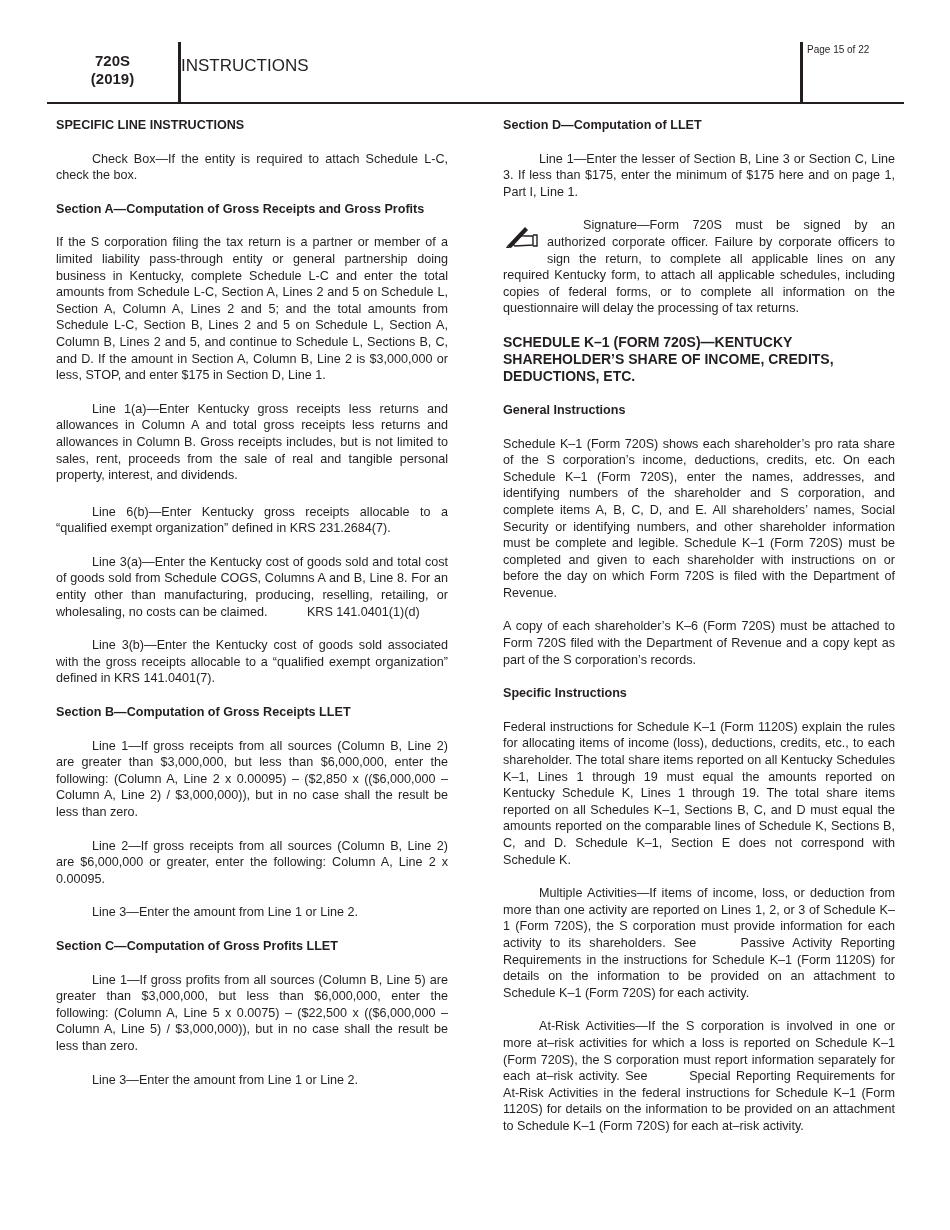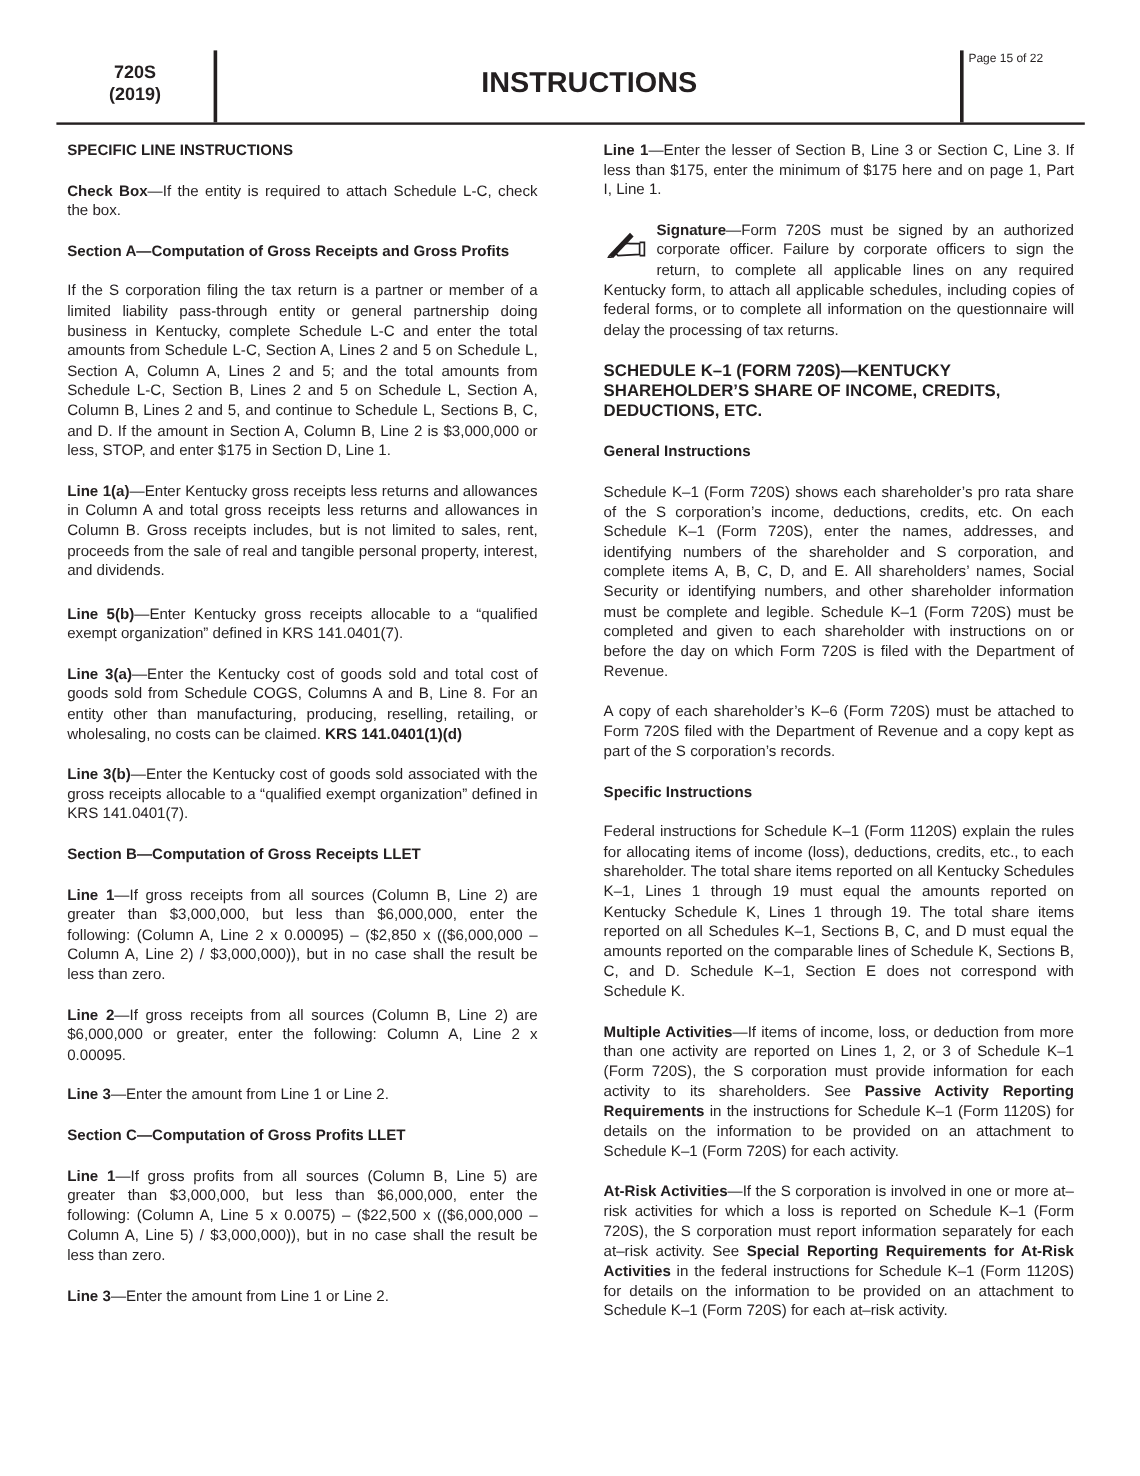--- a/index.html
+++ b/index.html
@@ -1,29 +1,29 @@
 <!DOCTYPE html>
 <html><head>
 <meta charset="utf-8">
 <style>
   html, body { margin:0; padding:0; background:#ffffff; }
   body { width:950px; height:1230px; position:relative; overflow:hidden; color:#231f20;
          font-family:"Liberation Sans", sans-serif; }
   .hdr { position:absolute; left:47px; top:42px; width:857px; height:60px; border-bottom:2.5px solid #231f20; }
   .hdr .form-id { position:absolute; left:0; width:131px; top:10px; text-align:center; font-weight:bold; font-size:15px; line-height:18px; }
   .hdr .vline { position:absolute; top:0; width:3px; height:60px; background:#231f20; }
-  .hdr .title { position:absolute; left:134px; width:620px; top:14px; text-align:center; font-weight:bold; font-size:24px; }
+  .hdr .title { position:absolute; left:134px; width:620px; top:14px; font-weight:normal; font-size:17px; }
   .hdr .page { position:absolute; left:760px; top:2px; font-size:10px; }
   .col { position:absolute; top:117px; width:392px; font-size:12.6px; line-height:16.6px; }
   .col.left { left:56px; }
   .col.right { left:503px; }
   .col p { margin:0 0 17px 0; text-align:justify; }
   .col h4 { margin:0 0 17px 0; font-size:12.6px; font-weight:bold; }
   .col h3 { margin:6px 0 17px 0; font-size:14px; line-height:17px; font-weight:bold; }
-  b { font-weight:bold; }
+  b { font-weight:normal;margin-left:36px; }
   .sig { position:relative; }
   .sig .icon { float:left; width:44px; height:34px; margin-top:4px; }
 </style>
 </head>
 <body>
 
 <div class="hdr">
   <div class="form-id">
     <div>720S</div>
     <div>(2019)</div>
@@ -33,33 +33,34 @@
   <div class="vline" style="left:753px"></div>
   <div class="page">Page 15 of 22</div>
 </div>
 
 <div class="col left">
   <h4>SPECIFIC LINE INSTRUCTIONS</h4>
   <p><b>Check Box</b><span>—If the entity is required to attach Schedule L-C, check the box.</span></p>
   <h4>Section A—Computation of Gross Receipts and Gross Profits</h4>
   <p>If the S corporation filing the tax return is a partner or member of a limited liability pass-through entity or general partnership doing business in Kentucky, complete Schedule L-C and enter the total amounts from Schedule L-C, Section A, Lines 2 and 5 on Schedule L, Section A, Column A, Lines 2 and 5; and the total amounts from Schedule L-C, Section B, Lines 2 and 5 on Schedule L, Section A, Column B, Lines 2 and 5, and continue to Schedule L, Sections B, C, and D. If the amount in Section A, Column B, Line 2 is $3,000,000 or less, STOP, and enter $175 in Section D, Line 1.</p>
   <p style="margin-bottom:20px"><b>Line 1(a)</b><span>—Enter Kentucky gross receipts less returns and allowances in Column A and total gross receipts less returns and allowances in Column B. Gross receipts includes, but is not limited to sales, rent, proceeds from the sale of real and tangible personal property, interest, and dividends.</span></p>
-  <p><b>Line 5(b)</b><span>—Enter Kentucky gross receipts allocable to a “qualified exempt organization” defined in KRS 141.0401(7).</span></p>
+  <p><b>Line 6(b)</b><span>—Enter Kentucky gross receipts allocable to a “qualified exempt organization” defined in KRS 231.2684(7).</span></p>
   <p><b>Line 3(a)</b><span>—Enter the Kentucky cost of goods sold and total cost of goods sold from Schedule COGS, Columns A and B, Line 8. For an entity other than manufacturing, producing, reselling, retailing, or wholesaling, no costs can be claimed. </span><b>KRS 141.0401(1)(d)</b></p>
   <p><b>Line 3(b)</b><span>—Enter the Kentucky cost of goods sold associated with the gross receipts allocable to a “qualified exempt organization” defined in KRS 141.0401(7).</span></p>
   <h4>Section B—Computation of Gross Receipts LLET</h4>
   <p><b>Line 1</b><span>—If gross receipts from all sources (Column B, Line 2) are greater than $3,000,000, but less than $6,000,000, enter the following: (Column A, Line 2 x 0.00095) – ($2,850 x (($6,000,000 – Column A, Line 2) / $3,000,000)), but in no case shall the result be less than zero.</span></p>
   <p><b>Line 2</b><span>—If gross receipts from all sources (Column B, Line 2) are $6,000,000 or greater, enter the following: Column A, Line 2 x 0.00095.</span></p>
   <p><b>Line 3</b><span>—Enter the amount from Line 1 or Line 2.</span></p>
   <h4>Section C—Computation of Gross Profits LLET</h4>
   <p><b>Line 1</b><span>—If gross profits from all sources (Column B, Line 5) are greater than $3,000,000, but less than $6,000,000, enter the following: (Column A, Line 5 x 0.0075) – ($22,500 x (($6,000,000 – Column A, Line 5) / $3,000,000)), but in no case shall the result be less than zero.</span></p>
   <p><b>Line 3</b><span>—Enter the amount from Line 1 or Line 2.</span></p>
 </div>
 
 <div class="col right">
+  <h4>Section D—Computation of LLET</h4>
   <p><b>Line 1</b><span>—Enter the lesser of Section B, Line 3 or Section C, Line 3. If less than $175, enter the minimum of $175 here and on page 1, Part I, Line 1.</span></p>
   <p class="sig">
     <span class="icon">
       <svg width="40" height="30" viewBox="0 0 40 30">
         <path d="M4 25 L22 6 L25 9 L8 27 Z" fill="#231f20"></path>
         <path d="M3 27 L4 25 L8 27 Z" fill="#231f20"></path>
         <path d="M9 22 Q14 14 22 15 L30 15 L30 24 L12 25 Z" fill="none" stroke="#231f20" stroke-width="1.4"></path>
         <path d="M30 14 L34 14 L34 25 L30 25" fill="none" stroke="#231f20" stroke-width="1.4"></path>
       </svg>
     </span>

